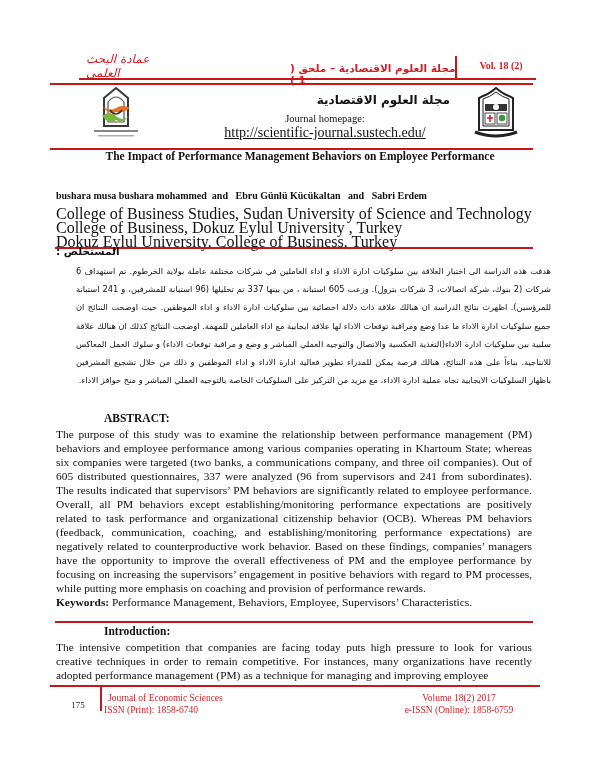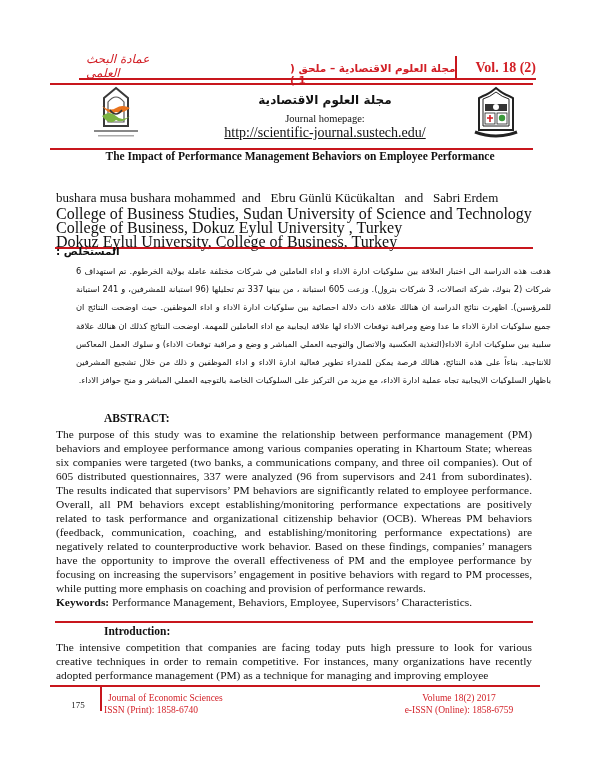--- a/index.html
+++ b/index.html
@@ -1,28 +1,28 @@
 <!DOCTYPE html>
 <html><head>
   <meta charset="utf-8">
   <style>
     html, body { margin:0; padding:0; background:#ffffff; }
     body { width:600px; height:776px; position:relative; overflow:hidden; font-family:"Liberation Serif", serif; color:#111; }
     .abs { position:absolute; }
     .rule { position:absolute; background:#c8161d; }
     .hdr-left { left:86px; top:52px; width:80px; font-size:12px; text-align:left; direction:rtl; color:#d21f26; font-family:"DejaVu Sans", sans-serif;font-style:italic; }
     .hdr-mid { left:290px; top:62px; width:166px; font-size:10.5px; font-weight:bold; text-align:left; direction:rtl; color:#d21f26; font-family:"DejaVu Sans", sans-serif; }
-    .hdr-vol { left:466px; top:60px; width:70px; font-size:14px; font-weight:bold; color:#d21f26; text-align:right; }
+    .hdr-vol { left:466px; top:60px; width:70px; font-size:10px; font-weight:bold; color:#d21f26; text-align:center; }
     .logo-left { left:80px; top:86px; width:72px; height:56px; }
     .logo-right { left:463px; top:86px; width:66px; height:56px; }
-    .jname { left:200px; top:93px; width:250px; text-align:center; font-size:12px; font-weight:bold; direction:rtl; font-family:"DejaVu Sans", sans-serif; }
+    .jname { left:200px; top:93px; width:250px; text-align:right; font-size:12px; font-weight:bold; direction:rtl; font-family:"DejaVu Sans", sans-serif; }
     .jhome { left:200px; top:113px; width:250px; text-align:center; font-size:10.5px; }
     .jurl { left:200px; top:125px; width:250px; text-align:center; font-size:14px; text-decoration:underline; color:#111; }
     .title { left:40px; top:150px; width:520px; text-align:center; font-size:11.5px; font-weight:bold; }
-    .authors { left:56px; top:190px; font-size:13px; font-weight:normal; white-space:pre; }
+    .authors { left:56px; top:190px; font-size:10px; font-weight:bold; white-space:pre; }
     .affil { left:56px; font-size:16px; white-space:nowrap; }
     .ar-head { left:56px; top:245px; width:475px; text-align:left; direction:rtl; font-size:10.5px; font-weight:bold; font-family:"DejaVu Sans", sans-serif; }
     .ar-body { left:56px; top:262px; width:475px; text-align:justify; direction:rtl; font-size:8.3px; line-height:18.2px; font-family:"DejaVu Sans", sans-serif;margin-left:20px; }
     .sec-head { left:56px; font-size:11.5px; font-weight:bold;margin-left:48px; }
     .body-en { left:56px; width:476px; text-align:justify; font-size:11.4px; line-height:14px; }
     .kw { left:56px; top:596px; width:476px; font-size:11.4px; white-space:nowrap; }
     .kw b { font-weight:bold; }
     .page-no { left:58px; top:700px; width:40px; text-align:center; font-size:9px; color:#222; }
     .foot-l { left:104px; top:692px; font-size:9.5px; color:#d21f26; line-height:12px; }
     .foot-r { left:380px; top:692px; width:158px; text-align:center; font-size:9.5px; color:#d21f26; line-height:12px; }

